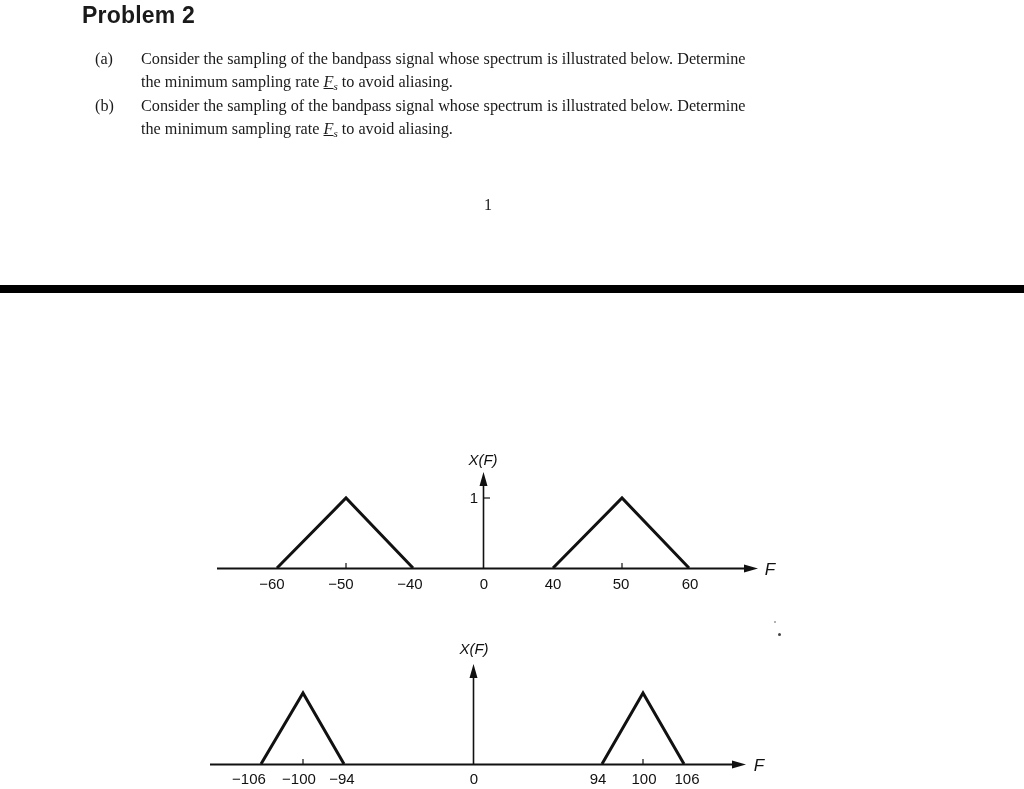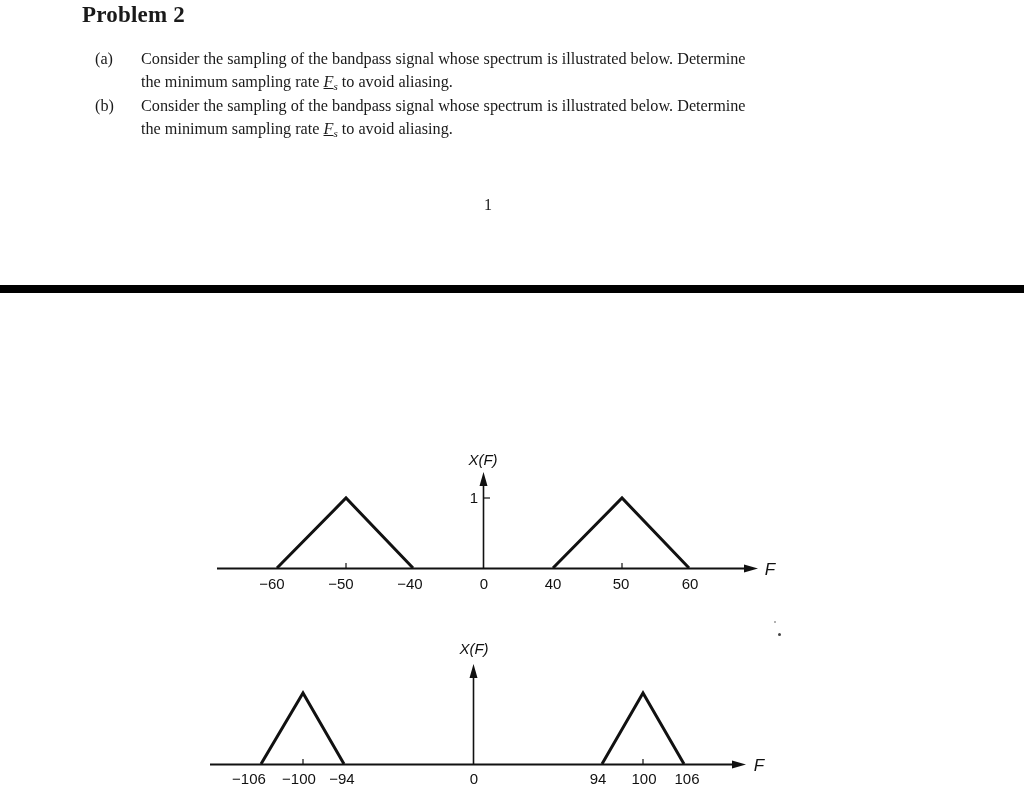--- a/index.html
+++ b/index.html
@@ -1,19 +1,19 @@
 <!DOCTYPE html>
 <html><head>
 <meta charset="utf-8">
 <style>
   html, body { margin: 0; padding: 0; background: #ffffff; }
   body { width: 1024px; height: 789px; position: relative; overflow: hidden;
          font-family: "DejaVu Serif", "Liberation Serif", serif; color: #1a1a1a; }
   .title { position: absolute; left: 82px; top: 2px; font-size: 23px; font-weight: bold;
-           font-family: Liberation Serif, serif; letter-spacing: 0.2px; }
+           font-family: Liberation Sans, sans-serif; letter-spacing: 0.2px; }
   .item { position: absolute; left: 95px; width: 820px; font-size: 16.2px;
           font-family: "Liberation Serif", "DejaVu Serif", serif; line-height: 23px; }
   .item .lbl { position: absolute; left: 0; top: 0; }
   .item .body { position: absolute; left: 34px; top: 0; width: 780px; margin-left: 12px; }
   .item .line { display: block; white-space: nowrap; }
   .math { font-style: italic; text-decoration: underline; }
   .math sub { font-size: 11px; vertical-align: -3px; }
   .pagenum { position: absolute; left: 484px; top: 196px; font-size: 16px;
              font-family: "Liberation Serif", serif; }
   .rule { position: absolute; left: 0; top: 285px; width: 1024px; height: 8px; background: #000; }

